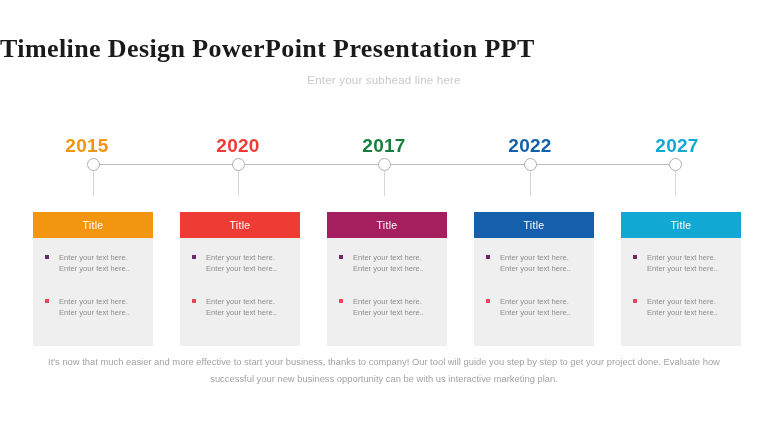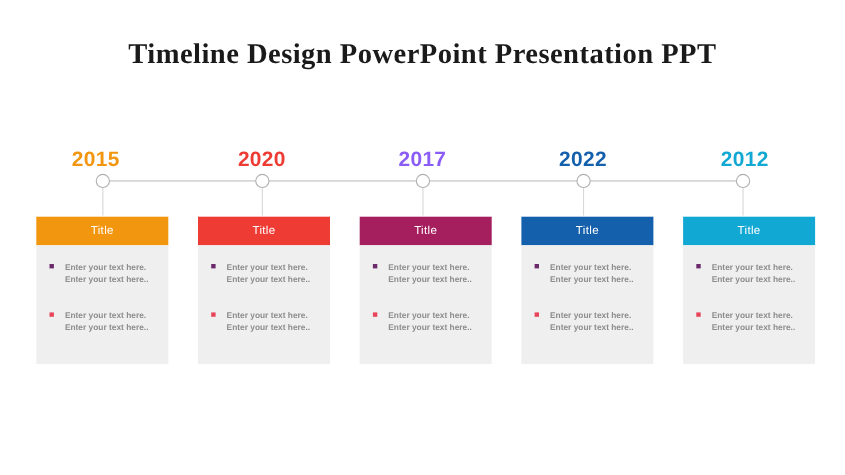--- a/index.html
+++ b/index.html
@@ -19,21 +19,20 @@
     inset: 0;
     background: #ffffff;
   }
 
   
   .title {
     position: absolute;
     top: 34px;
     left: 0;
     width: 768px;
-    text-align: center;
     font-family: "Liberation Serif", serif;
     font-weight: bold;
     font-size: 26px;
     letter-spacing: 0.4px;
     color: #1a1a1a;
     white-space: nowrap;
   }
   .subhead {
     position: absolute;
     top: 74px;
@@ -77,21 +76,21 @@
     font-size: 19px;
     font-weight: bold;
     letter-spacing: 0.3px;
     white-space: nowrap;
     transform: translateX(-50%);
   }
 
   
   .card {
     position: absolute;
-    top: 197px;
+    top: 212px;
     width: 120px;
   }
   .card-header {
     height: 26px;
     line-height: 26px;
     text-align: center;
     color: #ffffff;
     font-size: 10.5px;
     letter-spacing: 0.3px;
   }
@@ -99,21 +98,20 @@
     background: #efefef;
     height: 108px;
     position: relative;
     box-sizing: border-box;
     padding-top: 14px;
   }
   .bullet-row {
     position: relative;
     padding-left: 4px;
     margin-bottom: 22px;
-    font-weight: bold;
   }
   .bullet {
     position: absolute;
     left: 12px;
     top: 3px;
     width: 4px;
     height: 4px;
   }
   .bullet-text {
     padding-left: 22px;
@@ -134,37 +132,38 @@
     line-height: 17px;
     color: #a3a3a3;
   }
 </style>
 </head>
 <body>
 
 <div class="slide">
 
   <div class="title">Timeline Design PowerPoint Presentation PPT</div>
+  <div class="subhead">Enter your subhead line here</div>
 
   <div class="timeline-axis"></div>
 
   <div id="timeline-nodes">
       <div class="year" style="left: 87px; color: rgb(242, 150, 15);">2015</div>
       <div class="node" style="left: 86.5px; border-color: rgb(176, 176, 176); background: rgb(255, 255, 255);"></div>
       <div class="stem" style="left: 93px; background: rgb(215, 215, 215);"></div>
       <div class="year" style="left: 238px; color: rgb(238, 59, 51);">2020</div>
       <div class="node" style="left: 231.5px; border-color: rgb(176, 176, 176); background: rgb(255, 255, 255);"></div>
       <div class="stem" style="left: 238px; background: rgb(215, 215, 215);"></div>
-      <div class="year" style="left: 384px; color: #8b5cf6;">2017</div>
+      <div class="year" style="left: 384px; color: #15803d;">2017</div>
       <div class="node" style="left: 377.5px; border-color: rgb(176, 176, 176); background: rgb(255, 255, 255);"></div>
       <div class="stem" style="left: 384px; background: rgb(215, 215, 215);"></div>
       <div class="year" style="left: 530px; color: rgb(21, 96, 172);">2022</div>
       <div class="node" style="left: 523.5px; border-color: rgb(176, 176, 176); background: rgb(255, 255, 255);"></div>
       <div class="stem" style="left: 530px; background: rgb(215, 215, 215);"></div>
-      <div class="year" style="left: 677px; color: rgb(17, 168, 212);">2012</div>
+      <div class="year" style="left: 677px; color: rgb(17, 168, 212);">2027</div>
       <div class="node" style="left: 668.5px; border-color: rgb(176, 176, 176); background: rgb(255, 255, 255);"></div>
       <div class="stem" style="left: 675px; background: rgb(215, 215, 215);"></div>
     </div>
   <div id="timeline-cards">
       <div class="card" style="left: 33px;">
         <div class="card-header" style="background: rgb(242, 150, 15);">Title</div>
         <div class="card-body">
           <div class="bullet-row">
             <span class="bullet" style="background: rgb(107, 43, 107);"></span>
             <div class="bullet-text">Enter your text here.</div>
@@ -232,14 +231,15 @@
           </div>
           <div class="bullet-row">
             <span class="bullet" style="background: rgb(232, 69, 91);"></span>
             <div class="bullet-text">Enter your text here.</div>
             <div class="bullet-text">Enter your text here..</div>
           </div>
         </div>
       </div>
     </div>
 
+  <div class="footer">It's now that much easier and more effective to start your business, thanks to company! Our tool will guide you step by step to get your project done. Evaluate how successful your new business opportunity  can be with us interactive marketing plan.</div>
 
 </div>
 
 </body></html>

